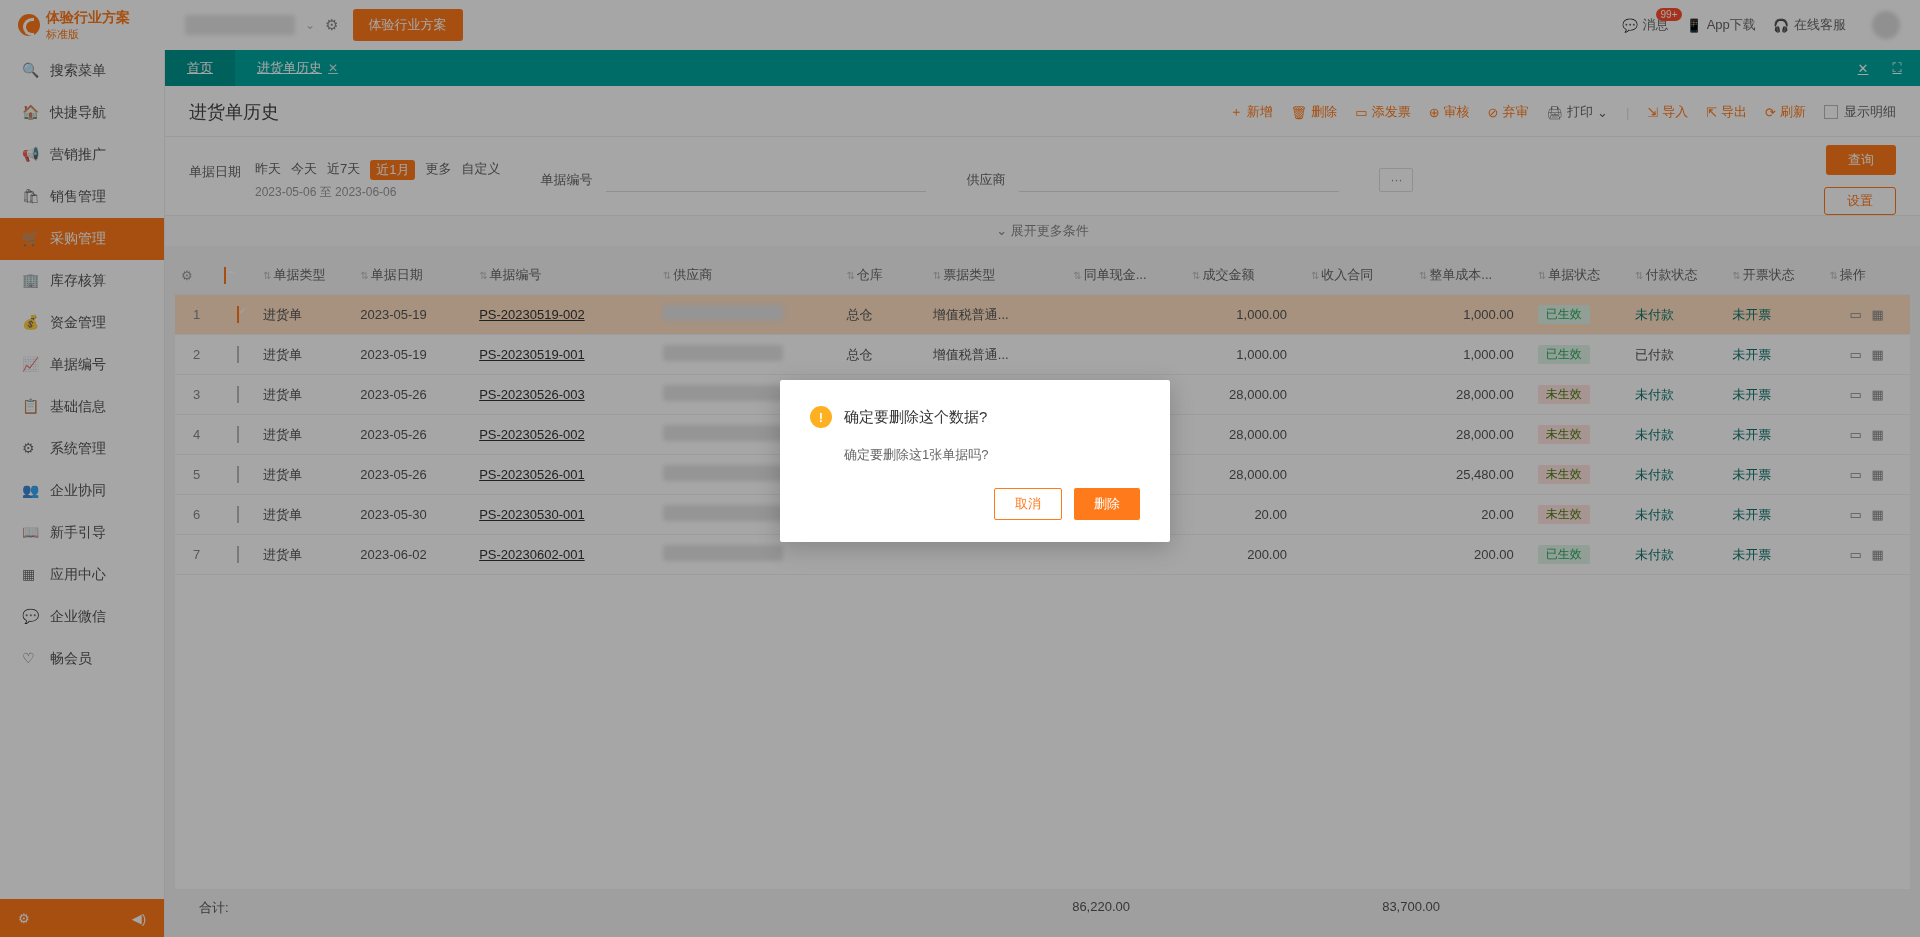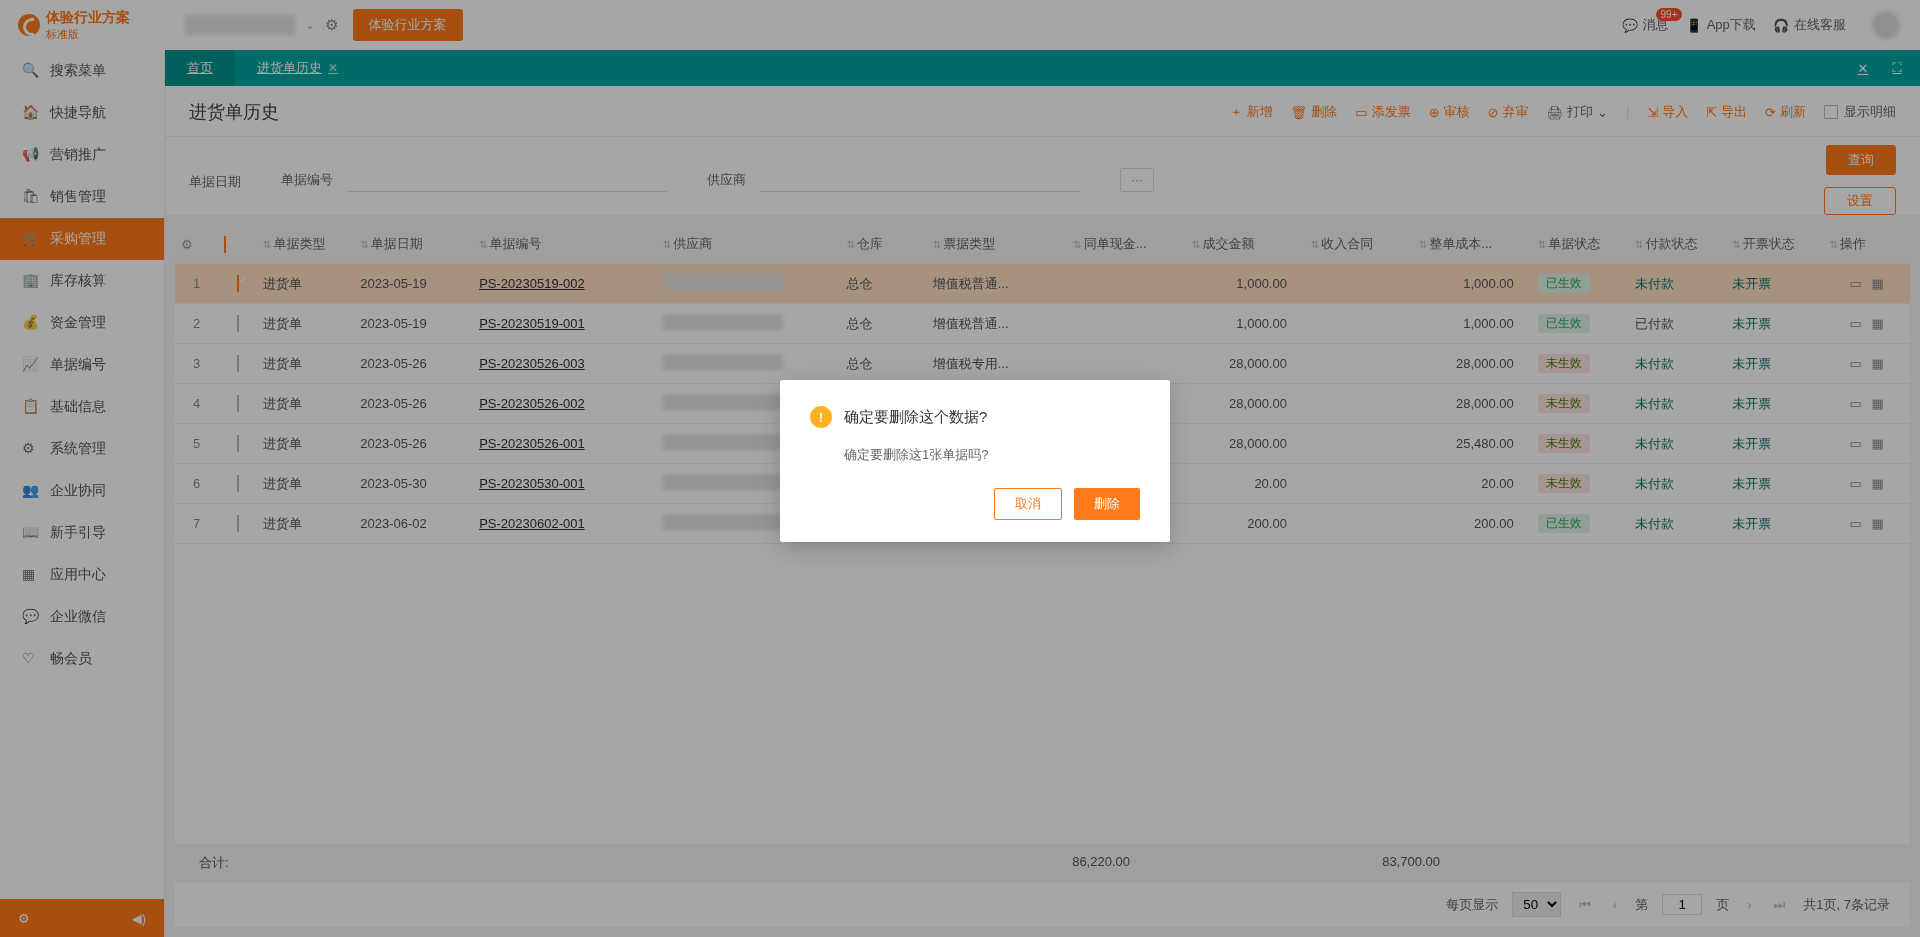--- a/index.html
+++ b/index.html
@@ -279,35 +279,49 @@
           <span class="cb"></span>
           <span>显示明细</span>
         </span>
     </div>
   </div>
 
   <div class="filter-wrap">
     <div class="filter-row">
       <div class="filter-grp">
         <span class="filter-label">单据日期</span>
+        <div class="date-chips">
+          <div class="chips" id="date-chips">
+              <span class="chip">昨天</span>
+              <span class="chip">今天</span>
+              <span class="chip">近7天</span>
+              <span class="chip active">近1月</span>
+              <span class="chip">更多</span>
+              <span class="chip">自定义</span>
+            </div>
+          <span class="date-range">2023-05-06 至 2023-06-06</span>
+        </div>
       </div>
       <div class="filter-grp">
         <span class="filter-label">单据编号</span>
         <input class="underline-input" style="">
       </div>
       <div class="filter-grp">
         <span class="filter-label">供应商</span>
         <input class="underline-input" style="">
       </div>
       <button class="more-btn">···</button>
       <div class="filter-right">
         <button class="search-btn">查询</button>
         <button class="settings-btn">设置</button>
       </div>
     </div>
+  </div>
+  <div class="expand-bar">
+    <span>⌄ </span><span>展开更多条件</span>
   </div>
 
   <div class="table-shell">
     <div class="table-scroll">
       <table>
         <thead>
             <tr id="thead-row">
               <th style="width: 40px;"><span style="color:#999">⚙</span></th>
               <th style="width: 36px;"><span class="cb cb-minus"></span></th>
               <th style="width: 90px;"><span class="sort">⇅</span>单据类型</th>
@@ -457,32 +471,20 @@
       </table>
     </div>
     <div class="footer-sum">
       <span class="lbl">合计:</span>
       <span style="flex:1"></span>
       <span class="fnum" style="width:110px">86,220.00</span>
       <span style="width:200px"></span>
       <span class="fnum" style="width:110px">83,700.00</span>
       <span style="width:470px"></span>
     </div>
-    <div class="pager">
-      <span>每页显示</span>
-      <select><option>50</option></select>
-      <span class="pbtn">⏮</span>
-      <span class="pbtn">‹</span>
-      <span>第</span>
-      <input value="1" style="">
-      <span>页</span>
-      <span class="pbtn">›</span>
-      <span class="pbtn">⏭</span>
-      <span>共1页, 7条记录</span>
-    </div>
   </div>
 </div>
 
 <div class="dim-overlay"></div>
 <div class="modal">
   <div class="modal-head">
     <span class="modal-warn">!</span>
     <span class="modal-title">确定要删除这个数据?</span>
   </div>
   <div class="modal-msg">确定要删除这1张单据吗?</div>

